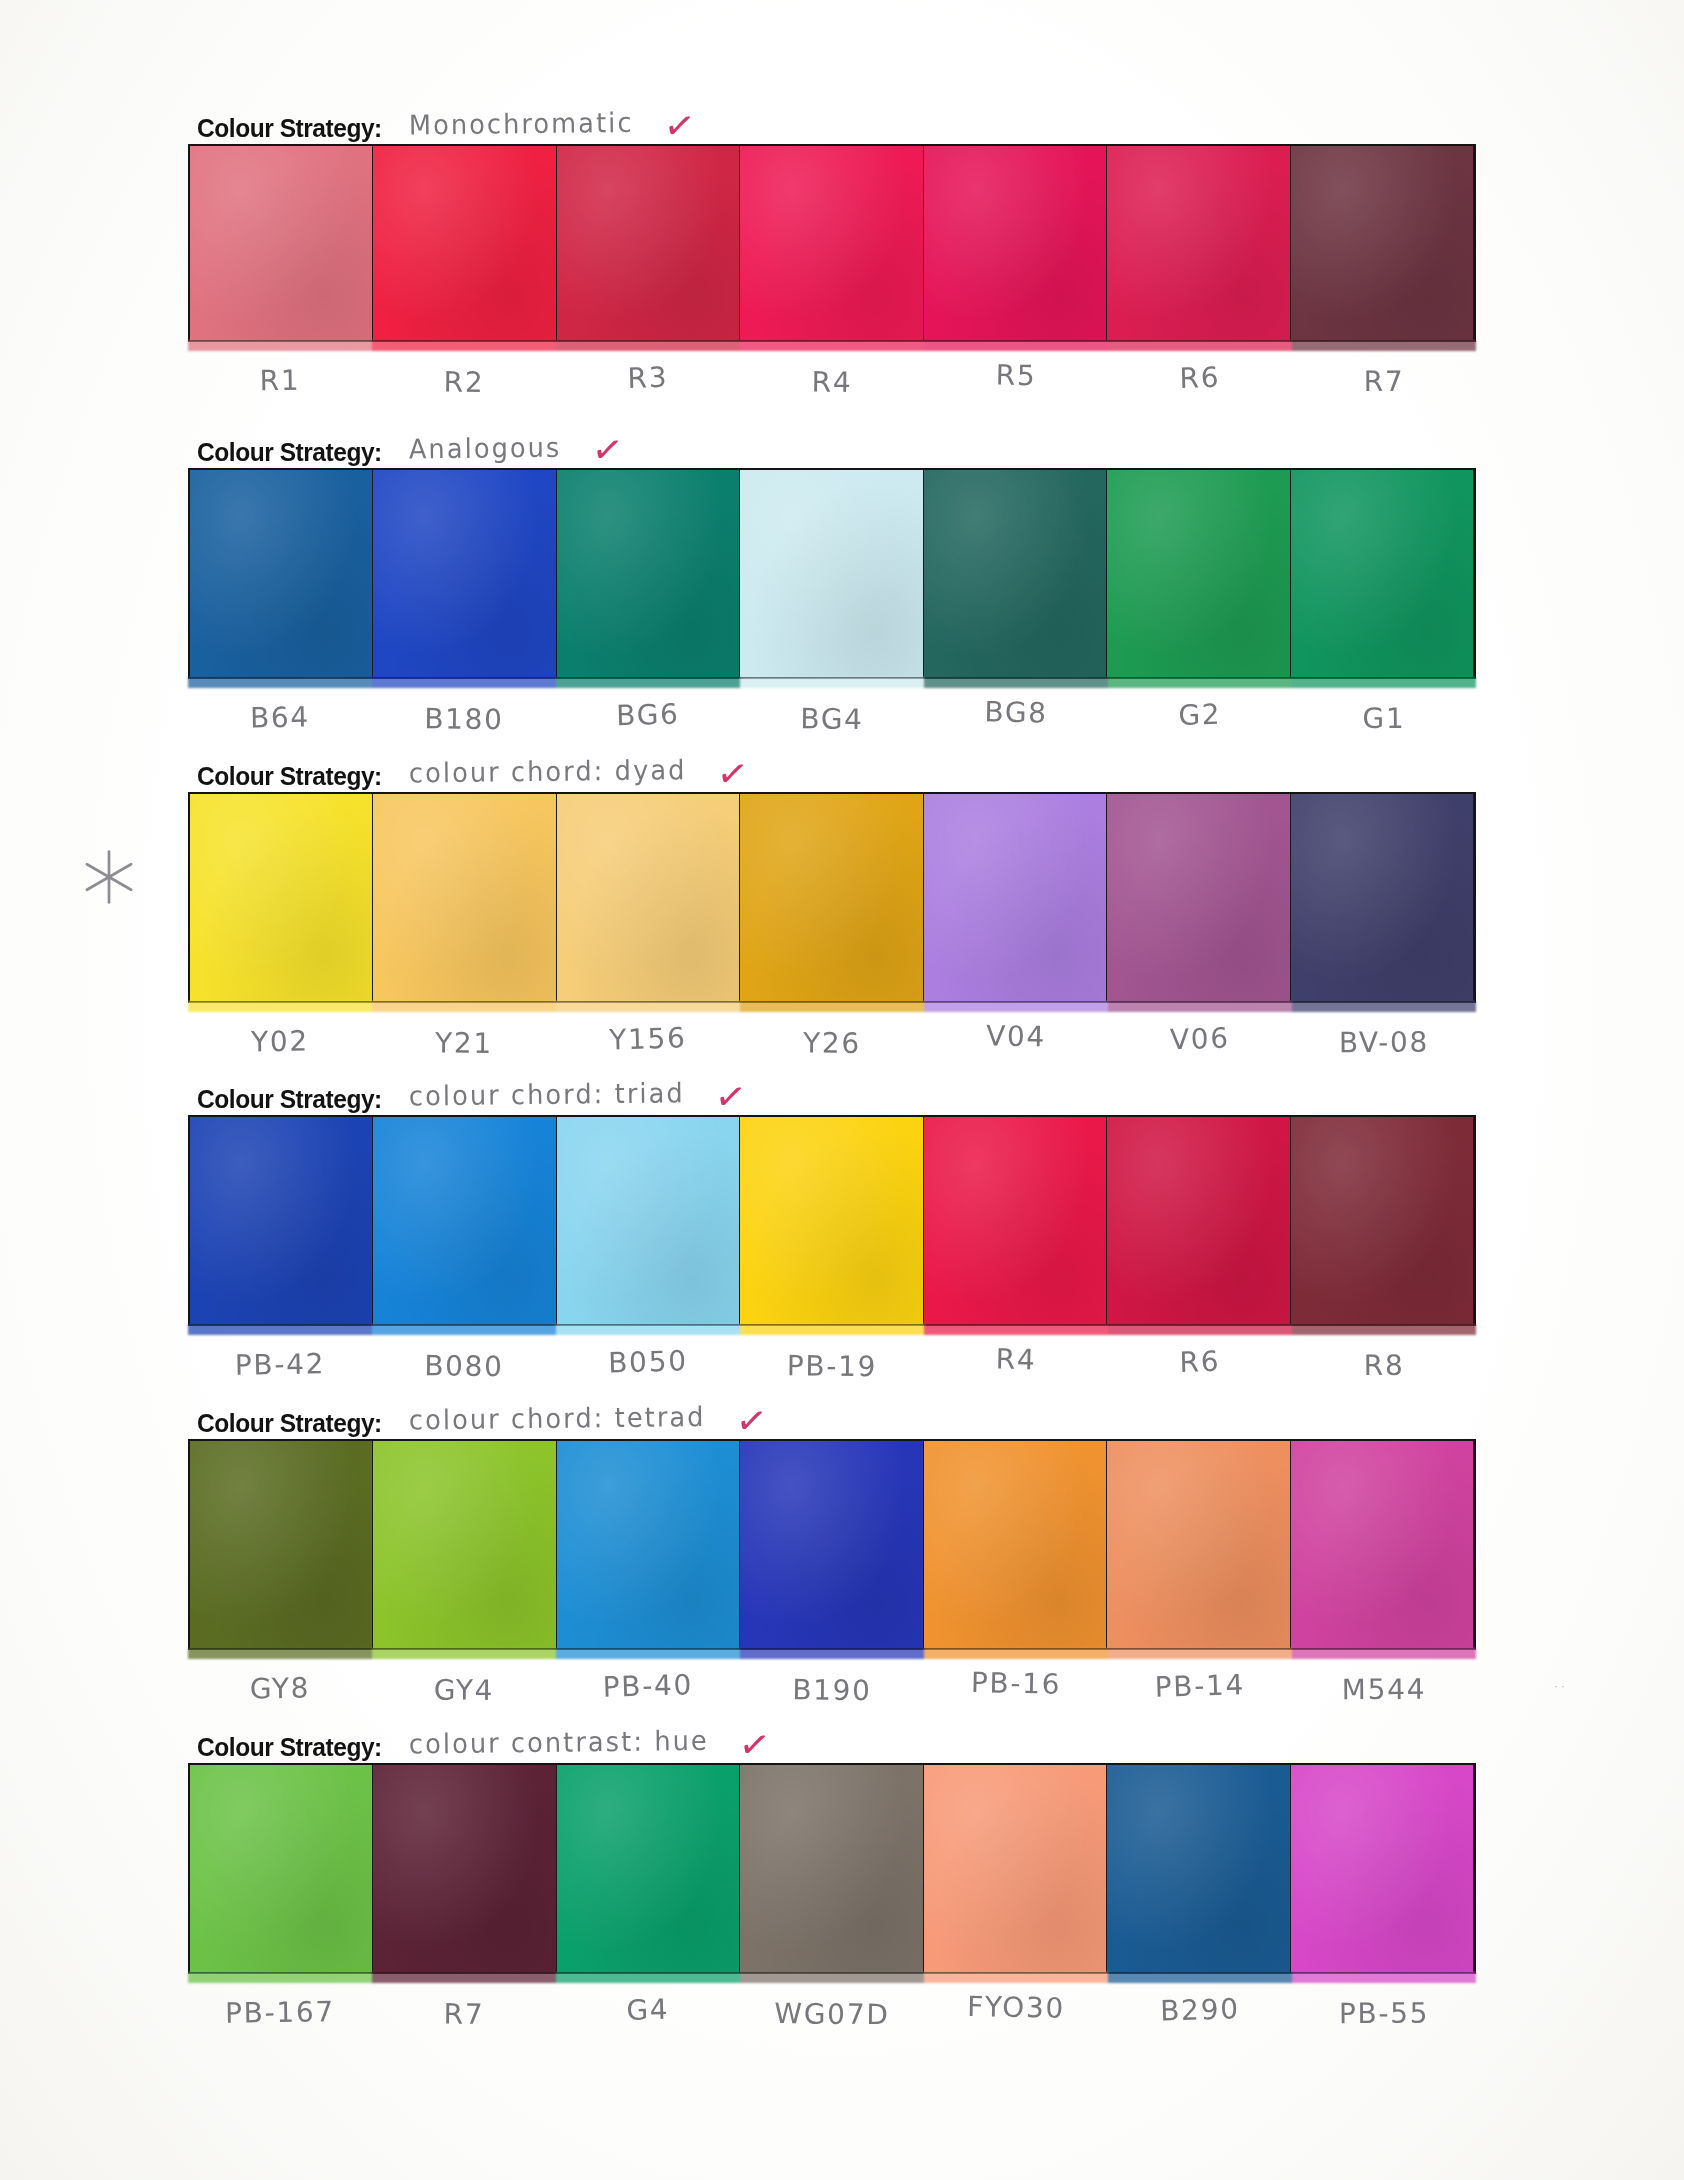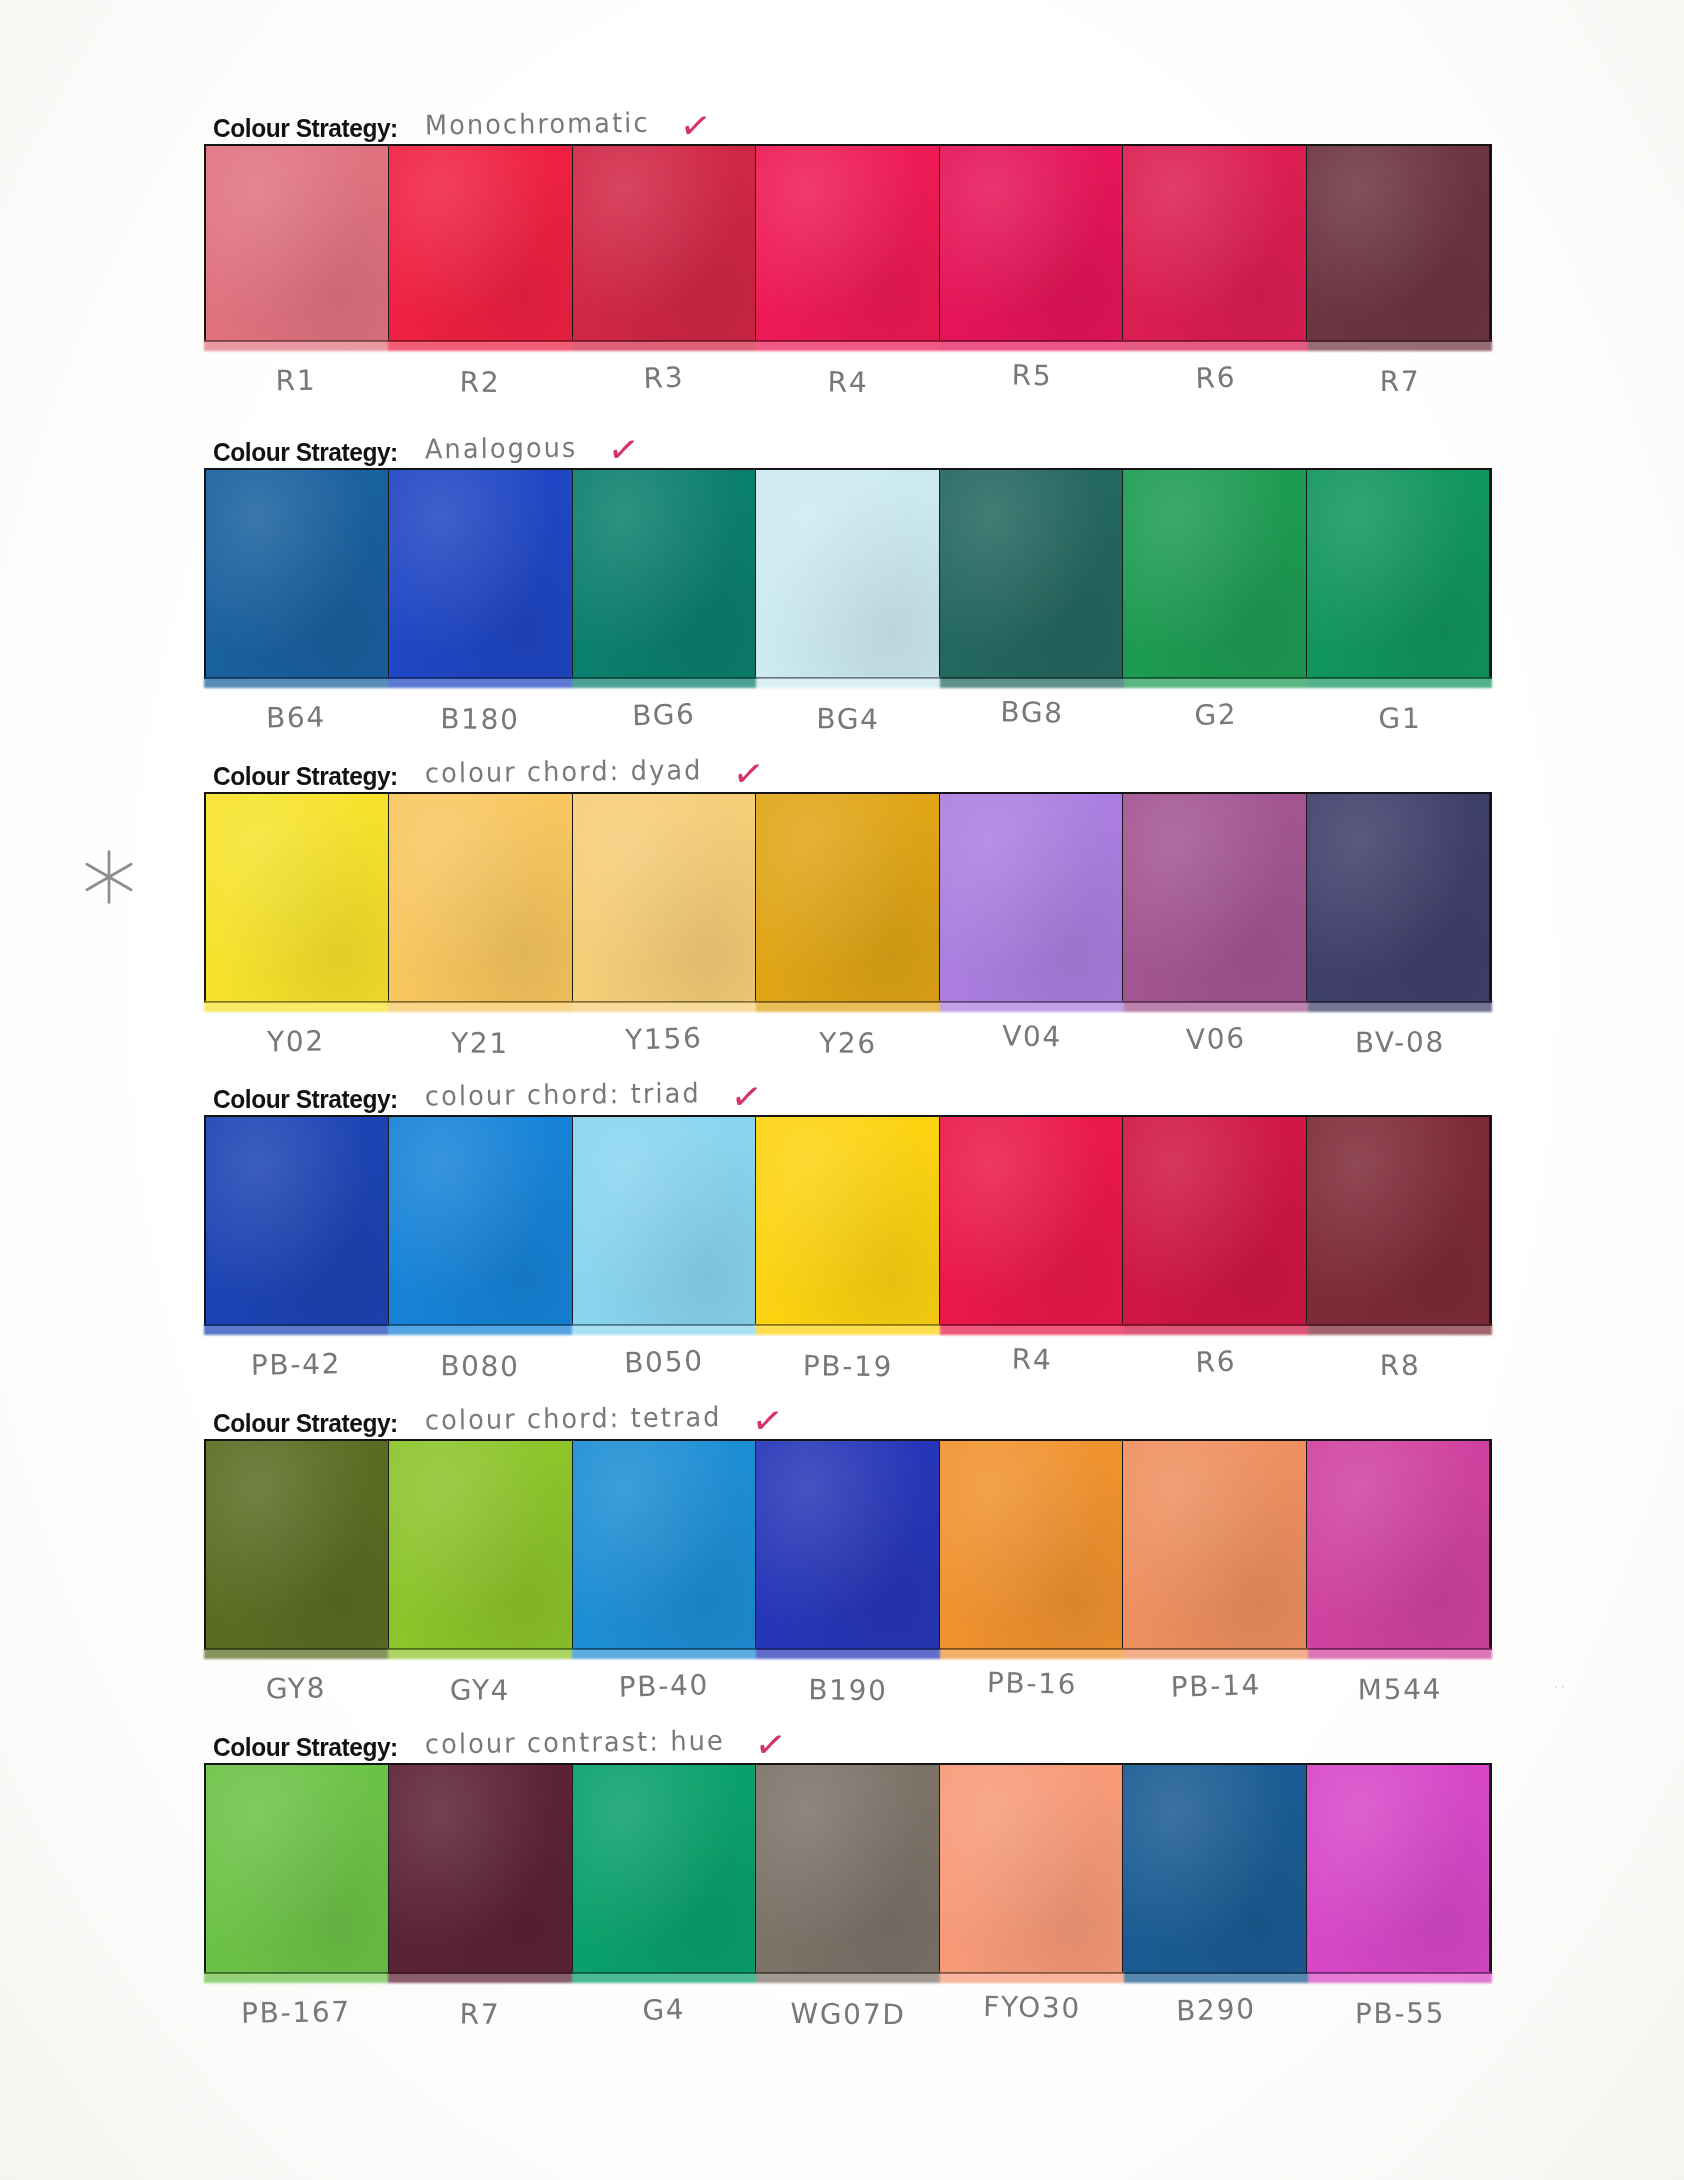--- a/index.html
+++ b/index.html
@@ -51,21 +51,21 @@
     width: 22px;
     height: 13.6px;
     color: #b9b6b2;
     font-size: 12.8px;
     letter-spacing: 2.6px;
   }
 
   
   .row {
     position: absolute;
-    left: 204px;
+    left: 188px;
     width: 1288px;
   }
 
   .row-header {
     height: 39px;
     display: flex;
     align-items: flex-end;
     gap: 8.5px;
     white-space: nowrap;
     margin-bottom: 3.4px;

